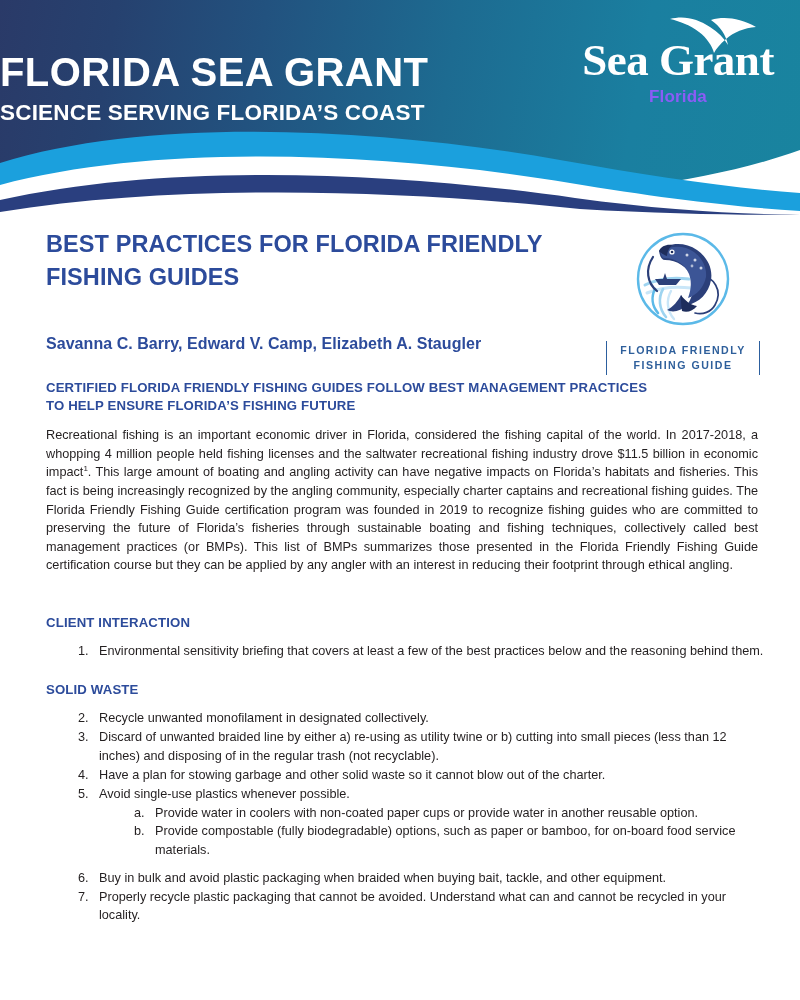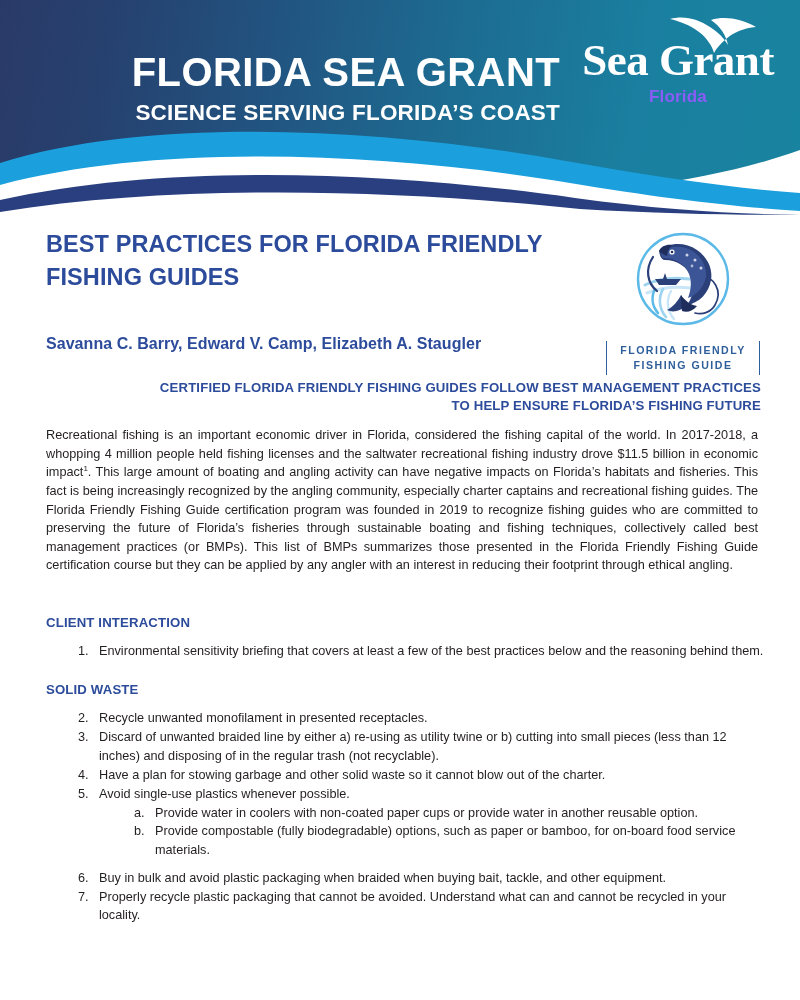--- a/index.html
+++ b/index.html
@@ -41,21 +41,21 @@
     position: absolute;
     left: 0; top: 0;
     width: 800px;
     height: 215px;
   }
   .banner-title-block {
     position: absolute;
     left: 0;
     top: 52px;
     width: 560px;
-    text-align: right;
+    text-align: left;
     z-index: 5;
   }
   .banner-title {
     color: #ffffff;
     font-size: 40px;
     font-weight: bold;
     letter-spacing: 0.4px;
     line-height: 1.0;
     white-space: nowrap;
   }
@@ -166,21 +166,20 @@
   .section-head {
     color: #2c4b9b;
     font-size: 13.2px;
     font-weight: bold;
     letter-spacing: 0.15px;
     line-height: 1.42;
   }
   .head-cert {
     margin-top: 26px;
     width: 715px;
-    text-align: right;
   }
 
   .body-para {
     font-size: 12.7px;
     line-height: 1.465;
     text-align: justify;
     margin-top: 10px;
     width: 712px;
     color: #231f20;
   }
@@ -308,21 +307,21 @@
 
   <div class="section-head head-client">CLIENT INTERACTION</div>
 
   <ol class="bmp-list" start="1">
     <li><span class="li-text">Environmental sensitivity briefing that covers at least a few of the best practices below and the reasoning behind them.</span></li>
   </ol>
 
   <div class="section-head head-solid">SOLID WASTE</div>
 
   <ol class="bmp-list" start="2">
-    <li><span class="li-text">Recycle unwanted monofilament in presented receptacles.</span></li>
+    <li><span class="li-text">Recycle unwanted monofilament in designated collectively.</span></li>
     <li><span class="li-text">Discard of unwanted braided line by either a) re-using as utility twine or b) cutting into small pieces (less than 12 inches) and disposing of in the regular trash (not recyclable).</span></li>
     <li><span class="li-text">Have a plan for stowing garbage and other solid waste so it cannot blow out of the charter.</span></li>
     <li><span class="li-text">Avoid single-use plastics whenever possible.</span>
       <ol class="sub-list">
         <li><span class="li-text">Provide water in coolers with non-coated paper cups or provide water in another reusable option.</span></li>
         <li><span class="li-text">Provide compostable (fully biodegradable) options, such as paper or bamboo, for on-board food service materials.</span></li>
       </ol>
     </li>
   </ol>
 

